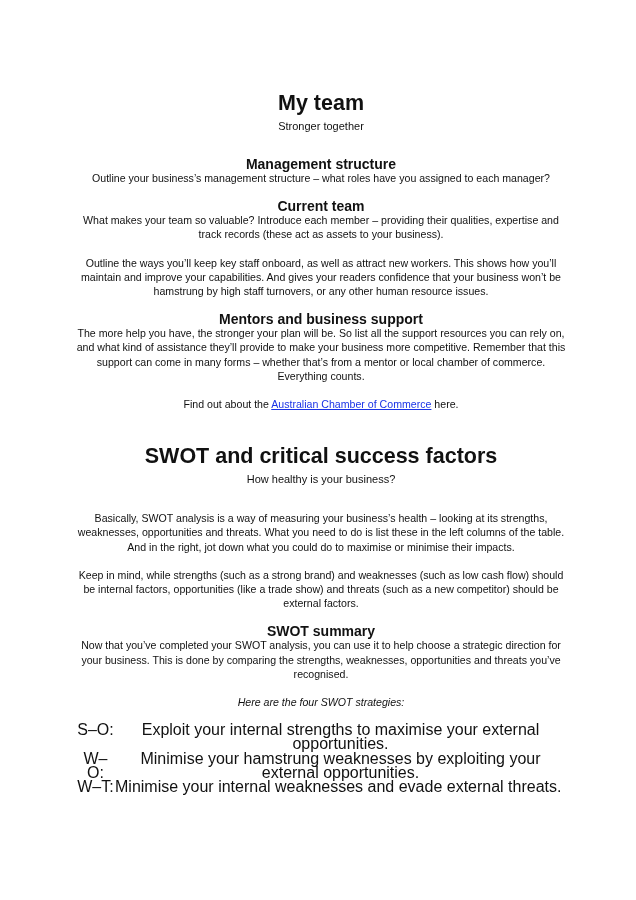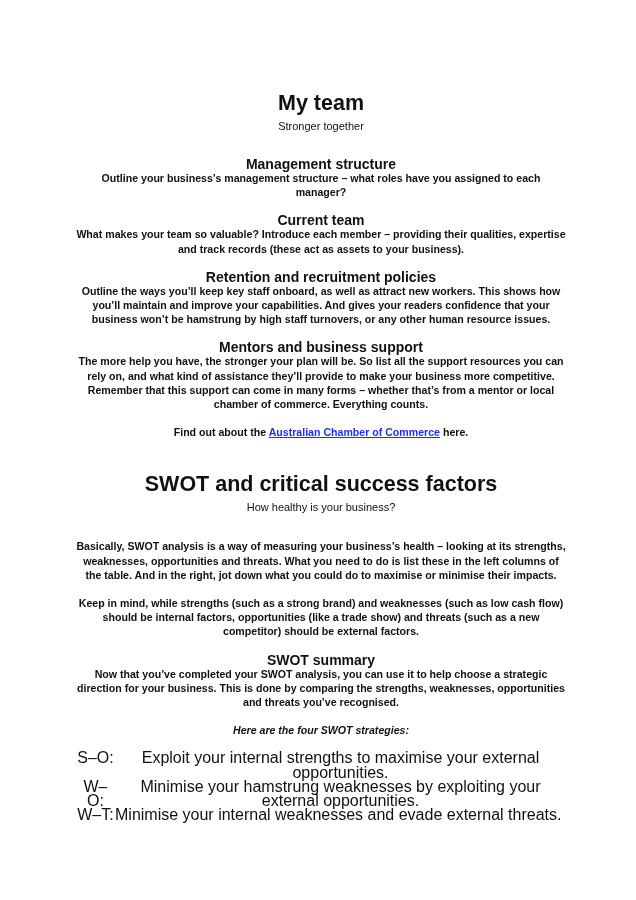--- a/index.html
+++ b/index.html
@@ -3,21 +3,21 @@
 <meta charset="utf-8">
 <style>
   html, body { margin: 0; padding: 0; background: #ffffff; }
   body { width: 636px; height: 900px; position: relative; overflow: hidden;
          font-family: "Liberation Sans", sans-serif; color: #111111; }
   .page { position: absolute; left: 0; top: 0; width: 636px; height: 900px; }
   .content { position: absolute; left: 76px; top: 90px; width: 490px; text-align: center; }
   .h1 { font-weight: bold; font-size: 21.5px; line-height: 26px; margin: 0; color: #111; }
   .sub { font-size: 11px; line-height: 20px; margin: 0; color: #111; }
   .h3 { font-weight: bold; font-size: 14px; line-height: 14px; margin: 0; }
-  .p { font-size: 10.6px; line-height: 14.2px; margin: 0; font-weight: bold; }
+  .p { font-size: 10.6px; line-height: 14.2px; margin: 0; }
   .it { font-style: italic; }
   a.link { color: #1a33e6; text-decoration: underline; }
   .strat { display: flex; font-size: 16px; line-height: 14.2px; }
   .strat .code { width: 39px; flex: none; }
 </style>
 </head>
 <body>
 
 <div class="page">
   <div class="content">
@@ -28,21 +28,20 @@
 
       <div style="height:21px"></div>
       <p class="h3">Management structure</p>
       <p class="p">Outline your business’s management structure – what roles have you assigned to each manager?</p>
 
       <div style="height:14px"></div>
       <p class="h3">Current team</p>
       <p class="p">What makes your team so valuable? Introduce each member – providing their qualities, expertise and track records (these act as assets to your business).</p>
 
       <div style="height:14px"></div>
-      <p class="h3">Retention and recruitment policies</p>
       <p class="p">Outline the ways you’ll keep key staff onboard, as well as attract new workers. This shows how you’ll maintain and improve your capabilities. And gives your readers confidence that your business won’t be hamstrung by high staff turnovers, or any other human resource issues.</p>
 
       <div style="height:14px"></div>
       <p class="h3">Mentors and business support</p>
       <p class="p">The more help you have, the stronger your plan will be. So list all the support resources you can rely on, and what kind of assistance they’ll provide to make your business more competitive. Remember that this support can come in many forms – whether that’s from a mentor or local chamber of commerce. Everything counts.</p>
 
       <div style="height:14px"></div>
       <p class="p"><span>Find out about the </span><a class="link" href="#">Australian Chamber of Commerce</a><span> here.</span></p>
     </div>
 

